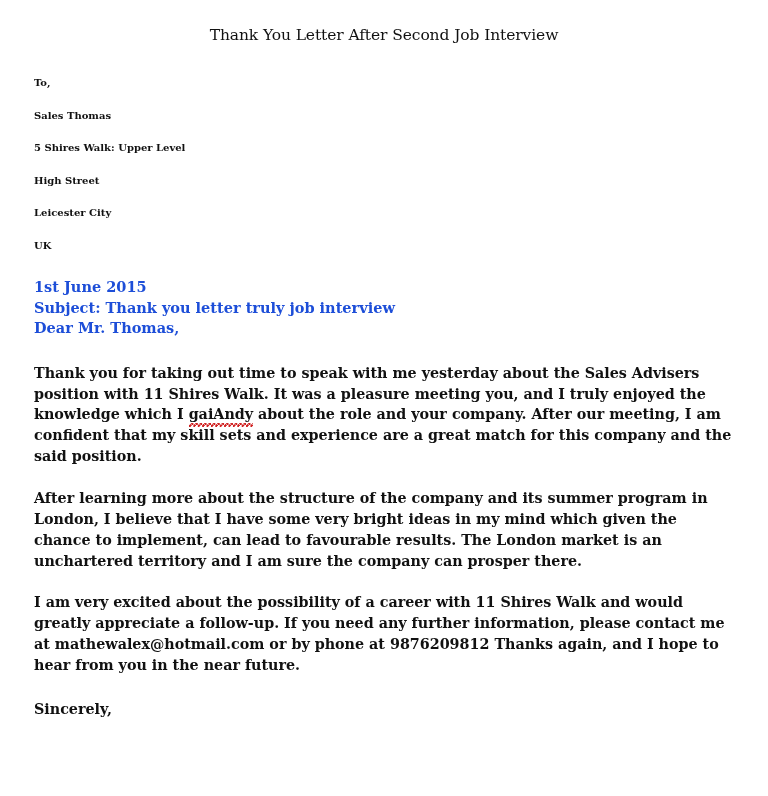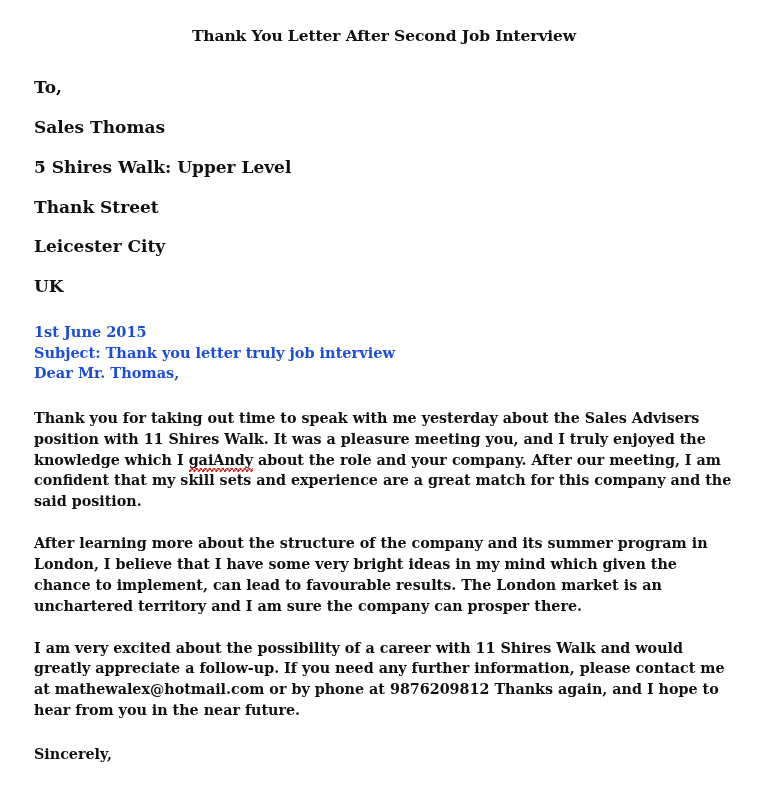--- a/index.html
+++ b/index.html
@@ -21,37 +21,37 @@
     position: relative;
     width: 768px;
     height: 796px;
     background: #ffffff;
     box-sizing: border-box;
   }
 
   
   .doc-title {
     text-align: center;
-    font-weight: bold;
+    font-weight: normal;
     font-size: 15.5px;
     letter-spacing: -0.1px;
     color: #111111;
     padding-top: 26px;
     margin: 0 0 34px 0;
   }
 
   
   .letter {
     margin: 0 32px 0 34px;
   }
 
   
   .addr-line {
     font-weight: bold;
-    font-size: 17px;
+    font-size: 10px;
     line-height: 1.05;
     color: #111111;
     margin: 0 0 22px 0;
     white-space: nowrap;
   }
   .addr-line:last-child { margin-bottom: 0; }
 
   
   .meta-block {
     margin-top: 26px;
@@ -127,21 +127,21 @@
   <div class="letter">
 
     <div>
       <p class="addr-line">To,</p>
 
       <p class="addr-line">Sales Thomas</p>
 
 
       <p class="addr-line">5 Shires Walk: Upper Level</p>
 
-      <p class="addr-line">Thank Street</p>
+      <p class="addr-line">High Street</p>
 
       <p class="addr-line">Leicester City</p>
 
       <p class="addr-line">UK</p>
     </div>
 
     <div class="meta-block">
       <p class="meta-line">1st June 2015</p>
       <p class="meta-line">Subject: Thank you letter truly job interview</p>
       <p class="meta-line">Dear Mr. Thomas,</p>

